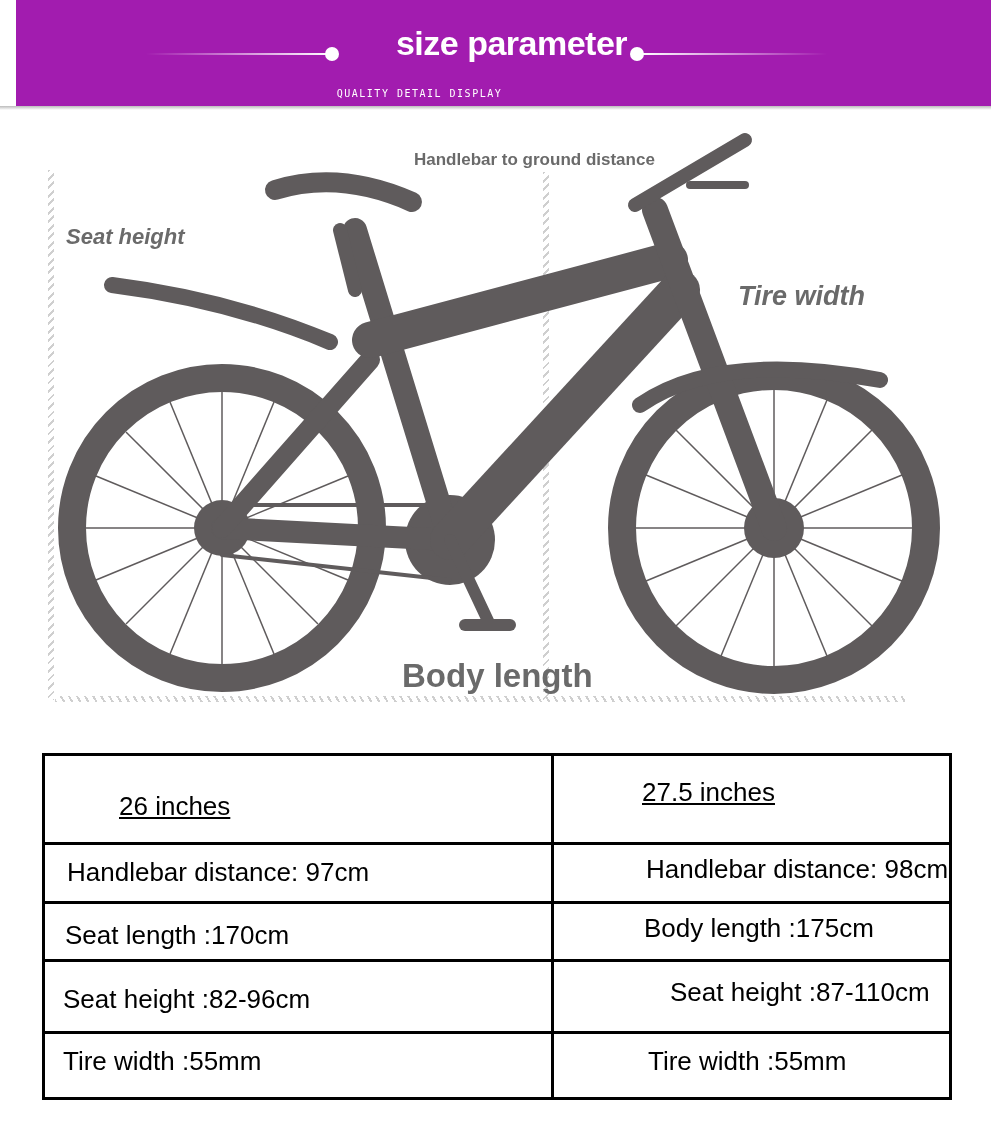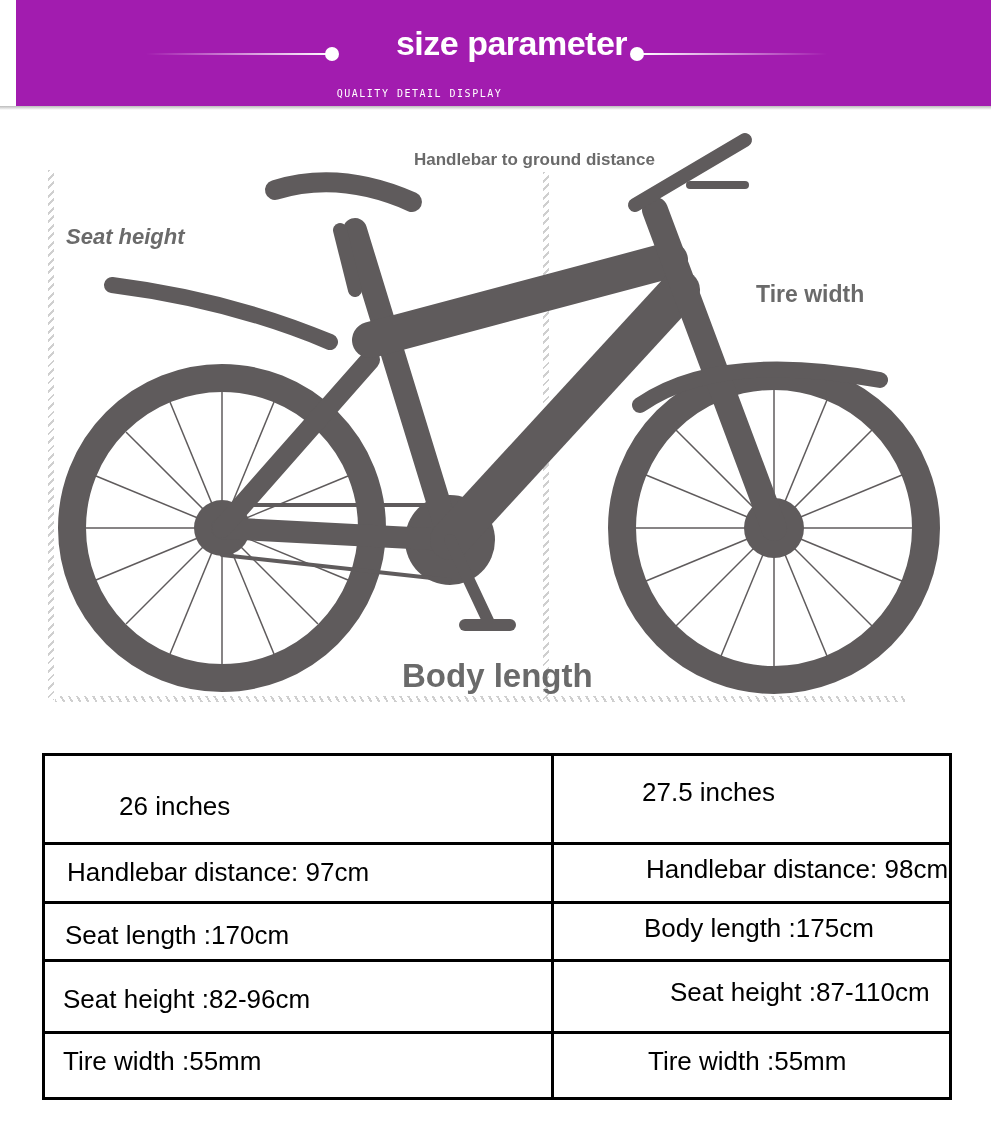--- a/index.html
+++ b/index.html
@@ -12,21 +12,21 @@
   .dot { position:absolute; top:47px; width:14px; height:14px; border-radius:50%; background:#fff; }
   .banner-shadow { position:absolute; left:0; top:106px; width:991px; height:4px; background:linear-gradient(#bbb,#fff); }
 
   .diagram { position:absolute; left:0; top:110px; width:991px; height:620px; }
   .dlabel { position:absolute; color:#6a6a6a; font-weight:bold; }
   .hatch-v { position:absolute; width:6px; background:repeating-linear-gradient(135deg, #cfcfcf 0 2px, transparent 2px 6px); }
   .hatch-h { position:absolute; height:6px; background:repeating-linear-gradient(60deg, #cfcfcf 0 2px, transparent 2px 7px); }
 
   table.spec { position:absolute; left:42px; top:753px; width:910px; border-collapse:collapse; }
   table.spec td { border:3px solid #000; padding:0; font-size:26px; color:#000; vertical-align:middle; }
-  td.hdr { height:72px; font-size:42px; }
+  td.hdr { height:72px; font-size:42px;text-decoration:underline; }
   td.c1 { width:432px; }
 </style>
 </head>
 <body>
 
 <div class="banner">
   <div class="line-l"></div>
   <div class="dot" style="left:309px"></div>
   <div class="banner-title">size parameter</div>
   <div class="dot" style="left:614px"></div>
@@ -106,21 +106,21 @@
 
       <line x1="450" y1="430" x2="490" y2="515" stroke-width="12"></line>
       <line x1="465" y1="515" x2="510" y2="515" stroke-width="12"></line>
 
       <path d="M222 395 L450 395 M222 445 L450 470" stroke-width="4"></path>
     </g>
   </svg>
 
   <div class="dlabel" style="left:414px; top:32px; font-size:17px;margin-top:8px;">Handlebar to ground distance</div>
   <div class="dlabel" style="left:66px; top:114px; font-size:22px;font-style:italic;">Seat height</div>
-  <div class="dlabel" style="left:756px; top:171px; font-size:23px;">Tire width</div>
+  <div class="dlabel" style="left:738px; top:171px; font-size:27px;font-style:italic;">Tire width</div>
   <div class="dlabel" style="left:402px; top:547px; font-size:33px;">Body length</div>
 </div>
 
 <table class="spec">
   <tbody>
       <tr>
     <td class="hdr c1" style="padding:14px 0 0 74px;">26 inches</td>
     <td class="hdr" style="padding:0 0 14px 88px;">27.5 inches</td>
   </tr>
   <tr style="height:58px;">

